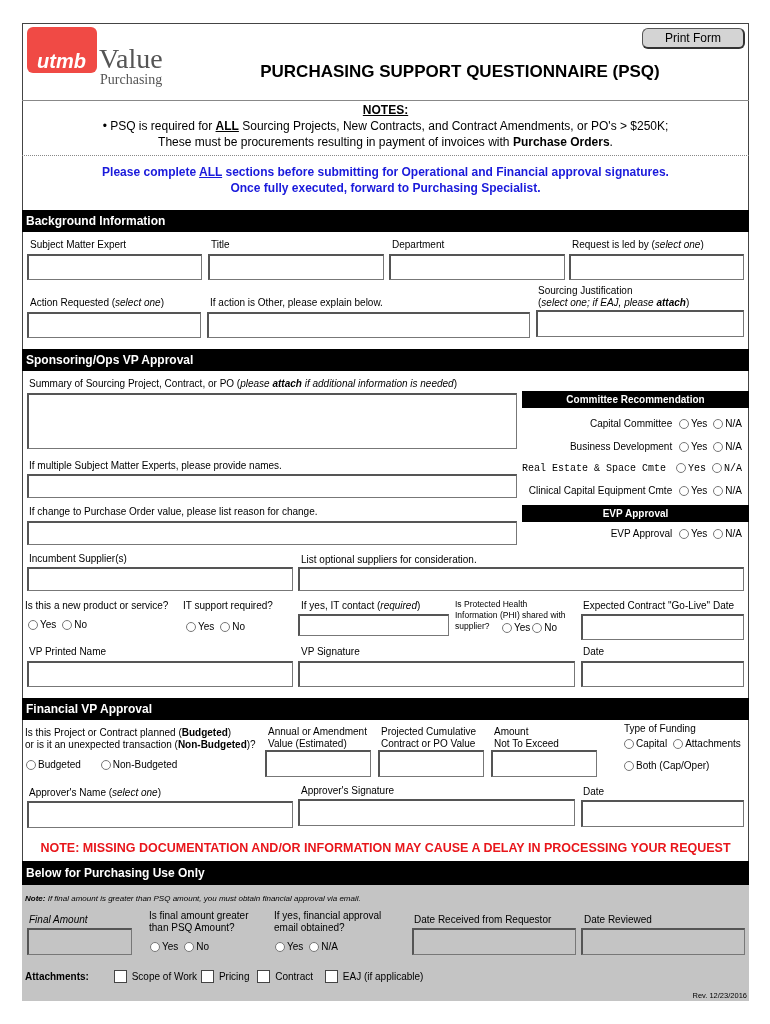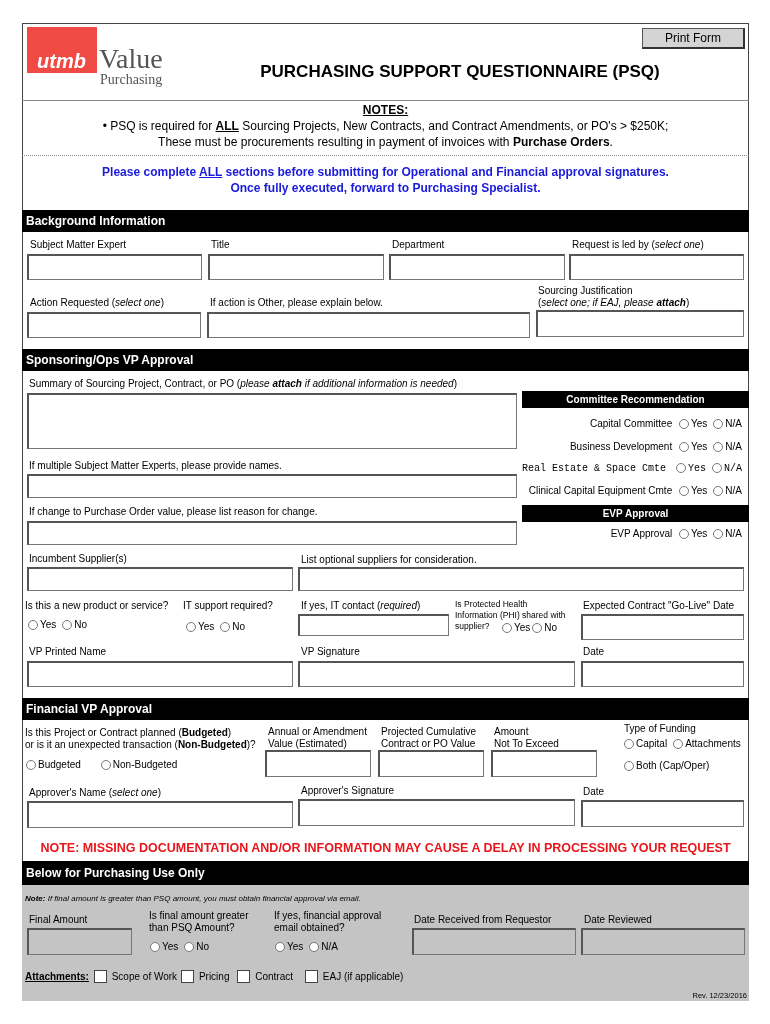--- a/index.html
+++ b/index.html
@@ -1,18 +1,18 @@
 <!DOCTYPE html>
 <html><head>
 <meta charset="utf-8">
 <style>
   html, body { margin:0; padding:0; background:#fff; }
   body { width:770px; height:1024px; position:relative; overflow:hidden; font-family:"Liberation Sans", sans-serif; color:#000; }
   .frame { position:absolute; left:22px; top:23px; width:727px; height:978px; border:1px solid #444; box-sizing:border-box; }
-  .abs { position:absolute; }
+  .abs { position:absolute;border-radius:6px; }
   .hline { position:absolute; left:22px; width:727px; height:0; border-top:1px solid #888; }
   .lbl { position:absolute; font-size:10px; line-height:12px; white-space:nowrap; }
   .lbl-sm { position:absolute; font-size:9px; line-height:11px; white-space:nowrap; }
   .box { position:absolute; background:#fff; border:1px solid #777; border-top:2px solid #555; border-left:2px solid #555; box-sizing:border-box; }
   .box.gray { background:#c4c4c4; }
   .bar { position:absolute; left:22px; width:727px; background:#000; color:#fff; font-weight:bold; font-size:12px; line-height:22px; padding-left:4px; box-sizing:border-box; }
   .minibar { position:absolute; background:#000; color:#fff; font-weight:bold; font-size:10px; text-align:center; line-height:17px; }
   .radio { display:inline-block; width:10px; height:10px; border:1px solid #777; border-radius:50%; background:#fff; vertical-align:-2px; margin-right:2px; box-sizing:border-box; }
   .radio-grp { position:absolute; font-size:10px; line-height:12px; white-space:nowrap; }
   .radio-grp .opt { margin-right:6px; }
@@ -163,37 +163,37 @@
 <div class="box" style="left:27px;top:801px;width:266px;height:27px;"></div>
 <div class="box" style="left:298px;top:799px;width:277px;height:27px;"></div>
 <div class="box" style="left:581px;top:800px;width:163px;height:27px;"></div>
 
 <div class="abs center" style="left:22px;top:841px;width:727px;font-weight:bold;font-size:12.5px;line-height:15px;color:#e8161b;">NOTE: MISSING DOCUMENTATION AND/OR INFORMATION MAY CAUSE A DELAY IN PROCESSING YOUR REQUEST</div>
 
 <div class="bar" style="top:861px;height:40px;line-height:24px;">Below for Purchasing Use Only</div>
 <div class="gray-area"></div>
 <div class="lbl-sm" style="left:25px;top:893px;font-size:8px;"><b><i>Note:</i></b><i> If final amount is greater than PSQ amount, you must obtain financial approval via email.</i></div>
 
-<div class="lbl" style="left:29px;top:914px;">Final Amount</div>
+<div class="lbl" style="left:29px;top:914px;font-style:italic;">Final Amount</div>
 <div class="box gray" style="left:27px;top:928px;width:105px;height:27px;"></div>
 <div class="lbl" style="left:149px;top:910px;">Is final amount greater</div>
 <div class="lbl" style="left:149px;top:922px;">than PSQ Amount?</div>
 <div class="radio-grp" style="left:150px;top:941px;">
   <span class="radio"></span><span class="opt">Yes</span><span class="radio"></span><span>No</span>
 </div>
 <div class="lbl" style="left:274px;top:910px;">If yes, financial approval</div>
 <div class="lbl" style="left:274px;top:922px;">email obtained?</div>
 <div class="radio-grp" style="left:275px;top:941px;">
   <span class="radio"></span><span class="opt">Yes</span><span class="radio"></span><span>N/A</span>
 </div>
 <div class="lbl" style="left:414px;top:914px;">Date Received from Requestor</div>
 <div class="box gray" style="left:412px;top:928px;width:164px;height:27px;"></div>
 <div class="lbl" style="left:584px;top:914px;">Date Reviewed</div>
 <div class="box gray" style="left:581px;top:928px;width:164px;height:27px;"></div>
 
 <div class="radio-grp" style="left:25px;top:970px;line-height:14px;">
-  <b style="margin-right:2px;text-decoration:underline;">Attachments:</b>
+  <b style="margin-right:22px;">Attachments:</b>
   <span class="check"></span><span style="margin-right:1px;">Scope of Work</span>
   <span class="check"></span><span style="margin-right:5px;">Pricing</span>
   <span class="check"></span><span style="margin-right:9px;">Contract</span>
   <span class="check"></span><span>EAJ (if applicable)</span>
 </div>
 <div class="lbl-sm right" style="left:600px;top:990px;width:147px;font-size:7.5px;">Rev. 12/23/2016</div>
 
 </body></html>

